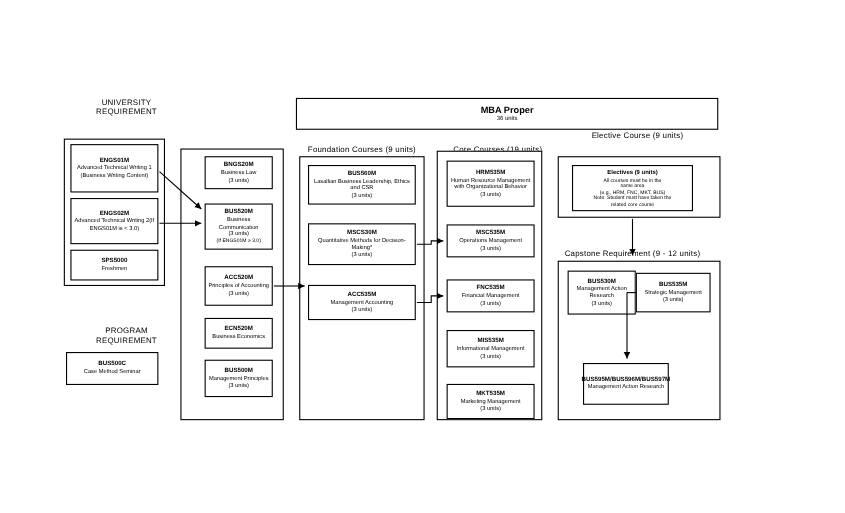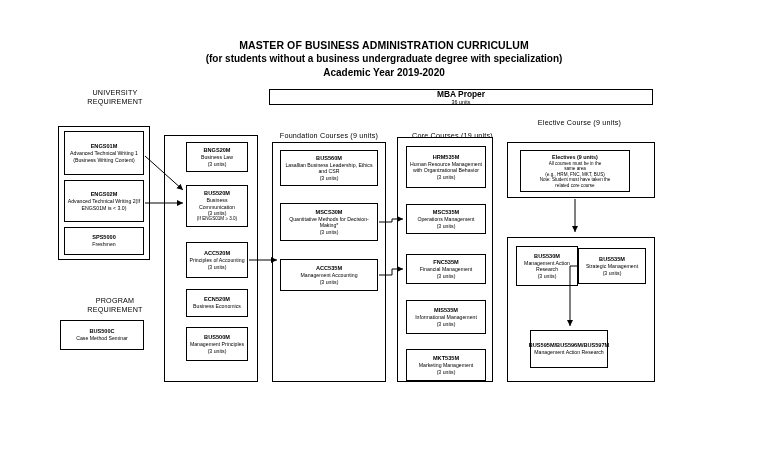--- a/index.html
+++ b/index.html
@@ -59,42 +59,38 @@
   .elect-box .code{font-size:5.4px;font-weight:bold;}
 
   
   svg.conn{position:absolute;left:0;top:0;width:768px;height:466px;overflow:visible;pointer-events:none;}
 </style>
 </head>
 <body>
 
 <div id="canvas">
 
-  <div class="title-block">
-    <div class="title-line1">MASTER OF BUSINESS ADMINISTRATION CURRICULUM</div>
-    <div class="title-line2">(for students without a business undergraduate degree with specialization)</div>
-    <div class="title-line3">Academic Year 2019-2020</div>
-  </div>
 
   <div class="section-label" style="left:60px;top:88px;width:110px;">
     <div>UNIVERSITY</div>
     <div>REQUIREMENT</div>
   </div>
 
   <div class="section-label" style="left:60px;top:296px;width:110px;">
     <div>PROGRAM</div>
     <div>REQUIREMENT</div>
   </div>
 
   <div class="section-label" style="left:274px;top:131px;width:110px;">Foundation Courses (9 units)</div>
 
   <div class="section-label" style="left:400px;top:131px;width:105px;">Core Courses (19 units)</div>
 
   <div class="section-label" style="left:512px;top:118px;width:135px;">Elective Course (9 units)</div>
 
+  <div class="section-label" style="left:490px;top:226px;width:170px;">Capstone Requirement (9 - 12 units)</div>
 
   <div class="group" style="left:58px;top:126px;width:92px;height:134px;"></div>
 
   <div class="box" style="left:64px;top:131px;width:80px;height:44px;">
     <div class="code">ENGS01M</div>
     <div class="name">Advanced Technical Writing  1 (Business Writing Content)</div>
   </div>
 
   <div class="box" style="left:64px;top:180px;width:80px;height:42px;">
     <div class="code">ENGS02M</div>
@@ -137,21 +133,21 @@
     <div class="code">ECN520M</div>
     <div class="name">Business Economics</div>
   </div>
 
   <div class="box" style="left:186px;top:327px;width:62px;height:34px;">
     <div class="code">BUS500M</div>
     <div class="name">Management Principles</div>
     <div class="units">(3 units)</div>
   </div>
 
-  <div class="mba-head" style="left:269px;top:89px;width:384px;height:16px;">
+  <div class="mba-head" style="left:269px;top:89px;width:384px;height:29px;">
     <div class="t">MBA Proper</div>
     <div class="s">36 units</div>
   </div>
 
   <div class="group thinbox" style="left:272px;top:142px;width:114px;height:240px;"></div>
 
   <div class="box" style="left:280px;top:150px;width:98px;height:36px;">
     <div class="code">BUS560M</div>
     <div class="name">Lasallian Business Leadership, Ethics and CSR</div>
     <div class="units">(3 units)</div>

